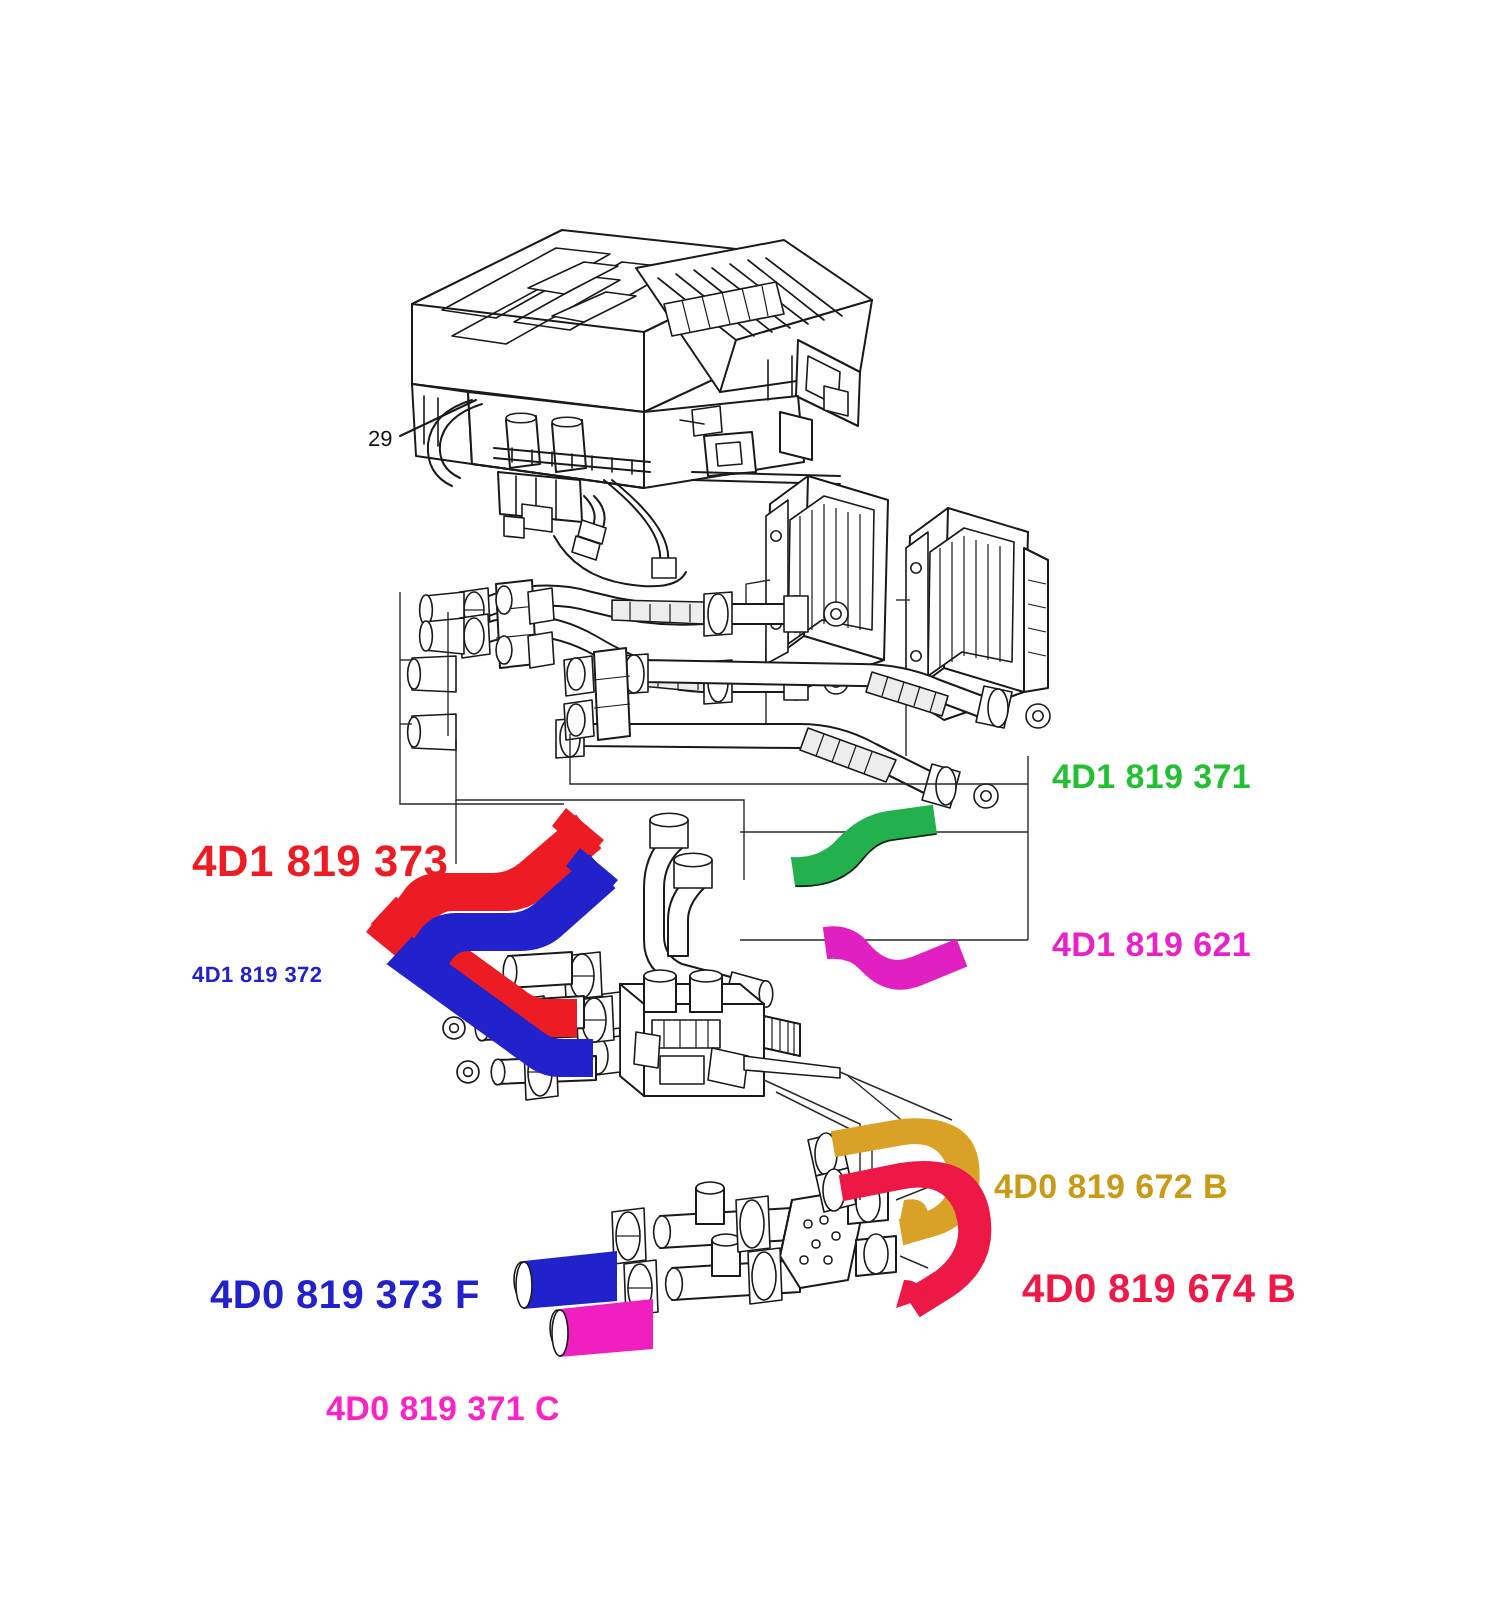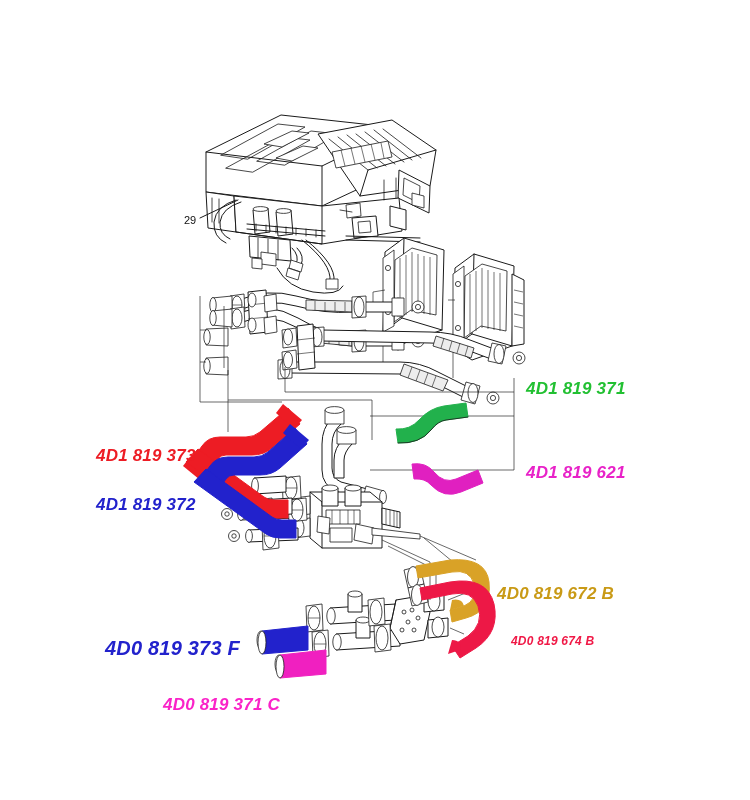--- a/index.html
+++ b/index.html
@@ -1,21 +1,21 @@
 <!DOCTYPE html>
 <html><head>
 <meta charset="utf-8">
 <title>Parts Diagram</title>
 <style>
   html,body{margin:0;padding:0;background:#ffffff;}
   body{width:750px;height:800px;overflow:hidden;position:relative;
        font-family:"Liberation Sans","DejaVu Sans",sans-serif;}
   #sheet{position:absolute;left:0;top:0;width:750px;height:697px;background:#fff;}
   #svgroot{position:absolute;left:0;top:0;width:750px;height:800px;}
-  .plabel{position:absolute;font-style:italic;font-weight:bold;
+  .plabel{position:absolute;font-weight:bold;
           font-family:"Liberation Sans","DejaVu Sans",sans-serif;
           white-space:nowrap;letter-spacing:.2px;}
   .lbl-red{color:#ED1C24;}
   .lbl-blue{color:#2222CC;}
   .lbl-green{color:#22C032;}
   .lbl-magenta{color:#E822C8;}
   .lbl-gold{color:#C99A16;}
   .lbl-crimson{color:#F01846;}
   .lbl-hotpink{color:#FA23C8;text-align:center;}
   .callout{position:absolute;color:#111;font-size:11px;font-style:normal;
@@ -502,29 +502,29 @@
 
     <g>
       <path fill="#F020C0" stroke="#F020C0" stroke-width="1" d="M280,655 L326,650 L326,674 L280,678 Z"></path>
       <ellipse fill="#ffffff" stroke="#1A1A1A" stroke-width=".8" cx="280" cy="666.5" rx="4" ry="11.5"></ellipse>
     </g>
 
   </svg>
 
   <div class="callout" style="left:184px;top:214px;">29</div>
 
-  <div class="plabel lbl-red" style="left:96px;top:446px;font-size:17px;">4D1 819 373</div>
-
-  <div class="plabel lbl-blue" style="left:96px;top:482px;font-size:17px;margin-top:13px;">4D1 819 372</div>
+  <div class="plabel lbl-red" style="left:96px;top:418px;font-size:22px;">4D1 819 373</div>
+
+  <div class="plabel lbl-blue" style="left:96px;top:482px;font-size:11px;">4D1 819 372</div>
 
   <div class="plabel lbl-green" style="left:526px;top:379px;font-size:17px;">4D1 819 371</div>
 
   <div class="plabel lbl-magenta" style="left:526px;top:463px;font-size:17px;">4D1 819 621</div>
 
   <div class="plabel lbl-gold" style="left:497px;top:584px;font-size:17px;">4D0 819 672 B</div>
 
-  <div class="plabel lbl-crimson" style="left:511px;top:634px;font-size:12px;">4D0 819 674 B</div>
+  <div class="plabel lbl-crimson" style="left:511px;top:634px;font-size:20px;">4D0 819 674 B</div>
 
   <div class="plabel lbl-blue" style="left:105px;top:637px;font-size:20px;">4D0 819 373 F</div>
 
   <div class="plabel lbl-hotpink" style="left:163px;top:695px;font-size:17px;">4D0 819 371 C</div>
 
 </div>
 
 </body></html>

